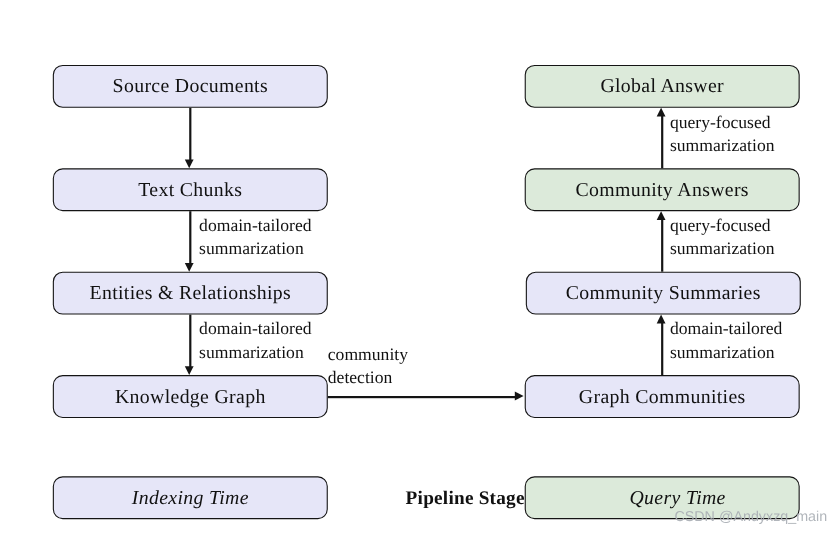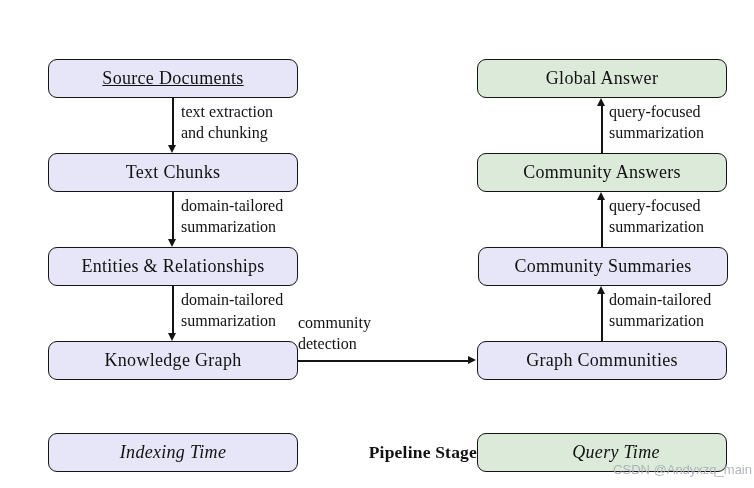--- a/index.html
+++ b/index.html
@@ -35,21 +35,21 @@
     position:absolute;right:2px;top:462px;
     font-family:"Liberation Sans", sans-serif;font-size:13px;
     color:#a9aeb4;opacity:.9;pointer-events:none;
   }
 </style>
 </head>
 <body>
 
 <div class="canvas">
 
-  <div class="node indexing" style="left:48px;top:59px;text-decoration:underline;">
+  <div class="node indexing" style="left:48px;top:59px;">
     <span>Source Documents</span>
   </div>
   <div class="node indexing" style="left:48px;top:153px;font-family:Liberation Serif, serif;">
     <span>Text Chunks</span>
   </div>
   <div class="node indexing" style="left:48px;top:247px;">
     <span>Entities &amp; Relationships</span>
   </div>
   <div class="node indexing" style="left:48px;top:341px;">
     <span>Knowledge Graph</span>
@@ -82,24 +82,20 @@
 
   <div class="head up" style="left:597px;top:192px;"></div>
   <div class="vline" style="left:601px;top:199px;height:48px;"></div>
 
   <div class="head up" style="left:597px;top:286px;"></div>
   <div class="vline" style="left:601px;top:293px;height:48px;"></div>
 
   <div class="hline" style="left:298px;top:360px;width:171px;"></div>
   <div class="head right" style="left:468px;top:356px;"></div>
 
-  <div class="edge-label" style="left:181px;top:101px;">
-    <span>text extraction</span>
-    <span>and chunking</span>
-  </div>
   <div class="edge-label" style="left:181px;top:195px;">
     <span>domain-tailored</span>
     <span>summarization</span>
   </div>
   <div class="edge-label" style="left:181px;top:289px;">
     <span>domain-tailored</span>
     <span>summarization</span>
   </div>
   <div class="edge-label centered" style="left:298px;top:312px;width:179px;">
     <span>community</span>

